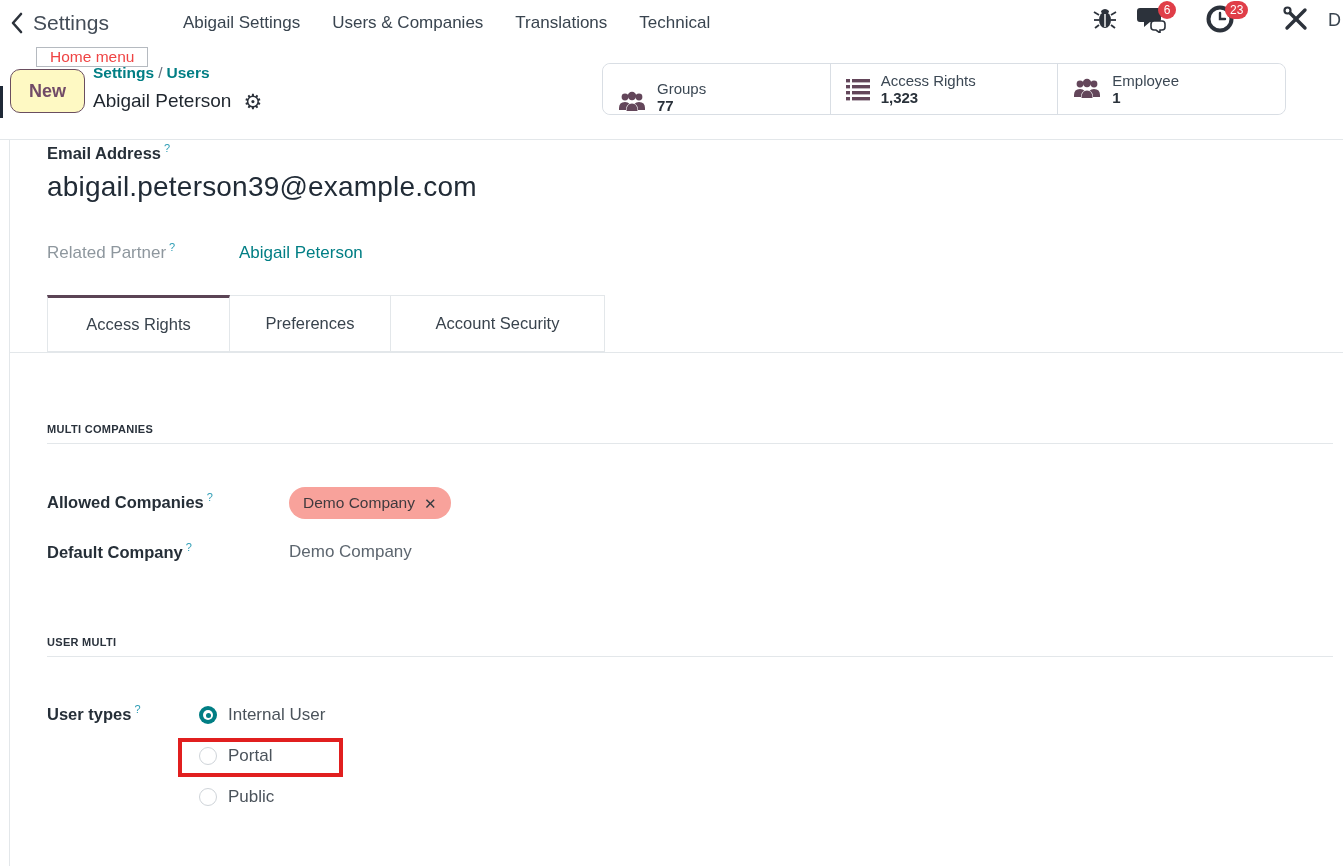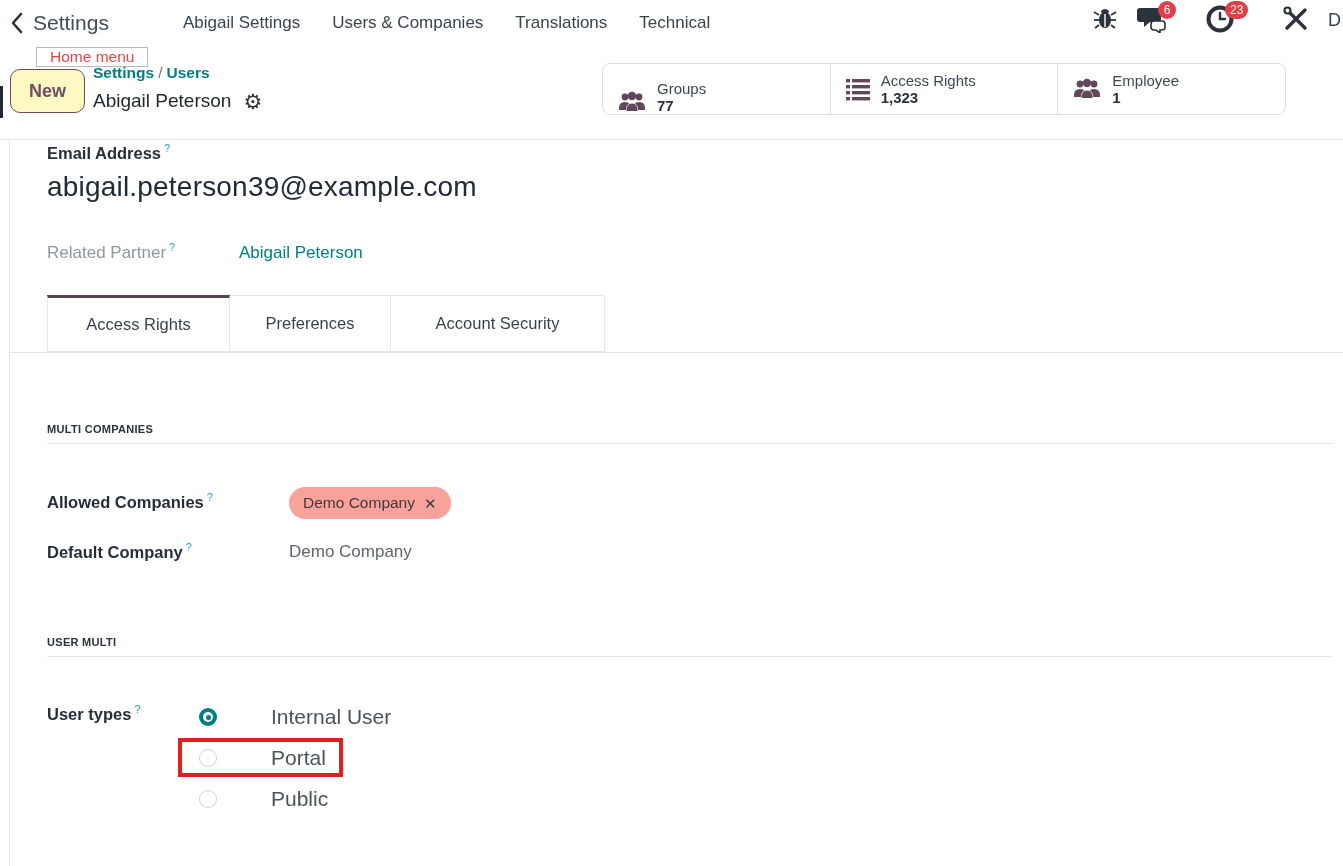--- a/index.html
+++ b/index.html
@@ -90,21 +90,21 @@
   .tag-text{font-size:15.5px;color:#403a3e;}
   .tag-x{font-size:15px;color:#343a40;cursor:pointer;line-height:1;}
 
   
   .radio-row{position:absolute;left:199px;display:flex;align-items:center;gap:11px;cursor:pointer;}
   .radio{width:18px;height:18px;border-radius:50%;flex:0 0 auto;position:relative;}
   .radio.unchecked{background:#fff;border:1px solid #cfd4d9;}
   .radio.checked{background:var(--teal);}
   .radio.checked::before{content:"";position:absolute;left:4px;top:4px;width:10px;height:10px;border-radius:50%;background:#fff;}
   .radio.checked::after{content:"";position:absolute;left:6.5px;top:6.5px;width:5px;height:5px;border-radius:50%;background:var(--teal);}
-  .radio-label{font-size:21px;color:#4b535b;margin-left:43px;}
+  .radio-label{font-size:17px;color:#4b535b;}
 
   .annotation-rect{position:absolute;left:178px;top:738px;width:165px;height:39px;
                    border:4px solid var(--annotation-red);z-index:15;pointer-events:none;}
 </style>
 </head>
 <body>
 
 <div class="screen">
 
   <header class="topbar">

